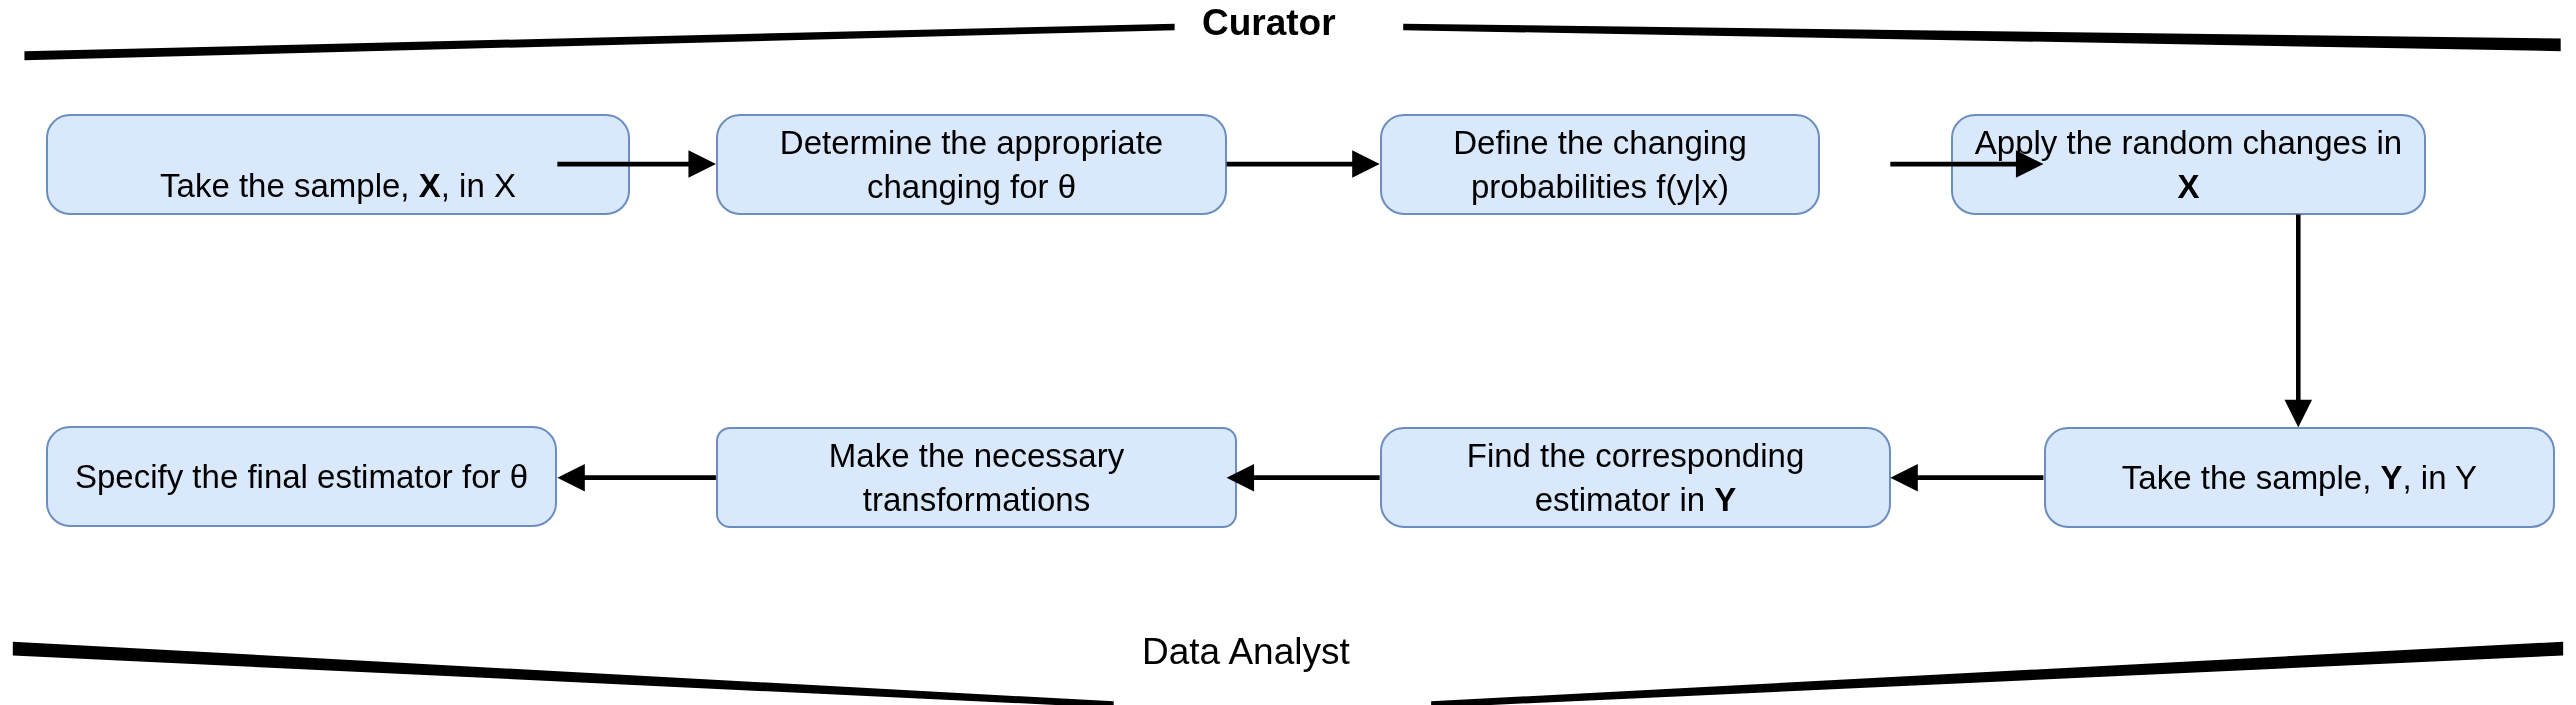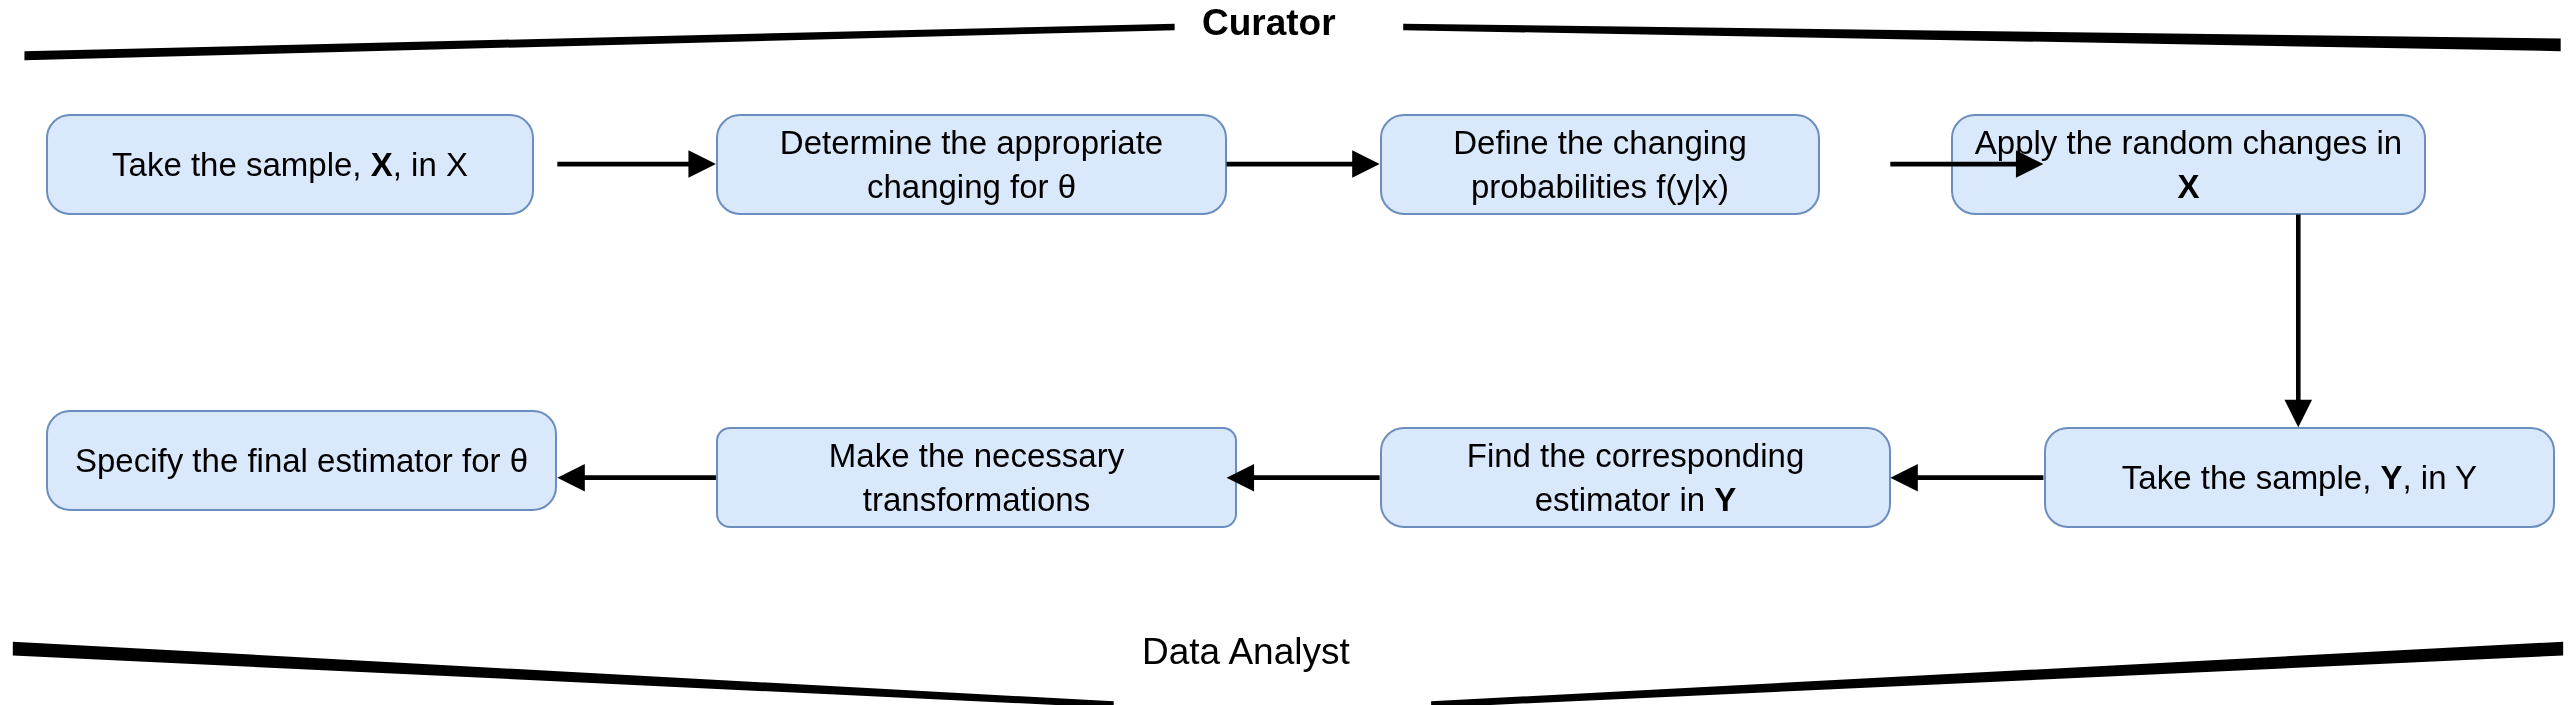--- a/index.html
+++ b/index.html
@@ -73,21 +73,21 @@
 <body>
 
 <div id="canvas">
 
   <svg class="bracket-svg" style="top:0px;" width="2576" height="64" viewBox="0 0 2808 70">
     <polygon points="22,56 1280,26 1280,33 22,66" fill="#000000"></polygon>
     <polygon points="1530,26 2796,42 2796,56 1530,33" fill="#000000"></polygon>
   </svg>
   <div class="role-label" id="curator-label">Curator</div>
 
-  <div class="node" style="left:46px; top:114px; width:488px; height:101px;">
+  <div class="node" style="left:46px; top:114px; width:584px; height:101px;align-items:flex-end;">
     <span class="txt">Take the sample, <b>X</b>, in X</span>
   </div>
 
   <div class="node" style="left:716px; top:114px; width:511px; height:101px;">
     <span class="txt">Determine the appropriate changing for θ</span>
   </div>
 
   <div class="node" style="left:1380px; top:114px; width:440px; height:101px;">
     <span class="txt">Define the changing probabilities f(y|x)</span>
   </div>
@@ -101,21 +101,21 @@
   </div>
 
   <div class="node" style="left:1380px; top:427px; width:511px; height:101px;">
     <span class="txt">Find the corresponding estimator in <b>Y</b></span>
   </div>
 
   <div class="node" style="left:716px; top:427px; width:521px; height:101px;border-radius:14px;">
     <span class="txt">Make the necessary transformations</span>
   </div>
 
-  <div class="node" style="left:46px; top:410px; width:511px; height:101px;">
+  <div class="node" style="left:46px; top:426px; width:511px; height:101px;">
     <span class="txt">Specify the final estimator for θ</span>
   </div>
 
   <svg class="edges" viewBox="0 0 2808 769">
     <g stroke="#000000" stroke-width="5" fill="#000000">
 
       <g>
         <line x1="607" y1="179" x2="762" y2="179"></line>
         <polygon points="780,179 750,164 750,194" stroke="none"></polygon>
       </g>

